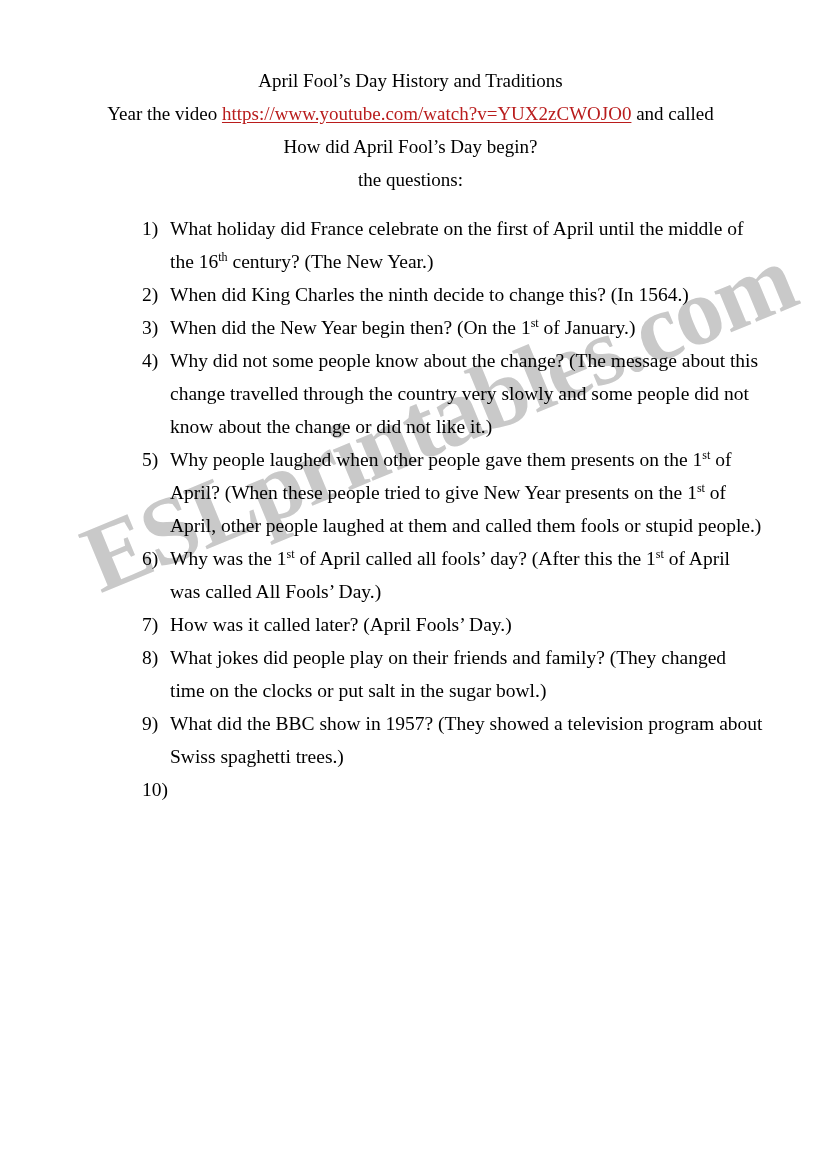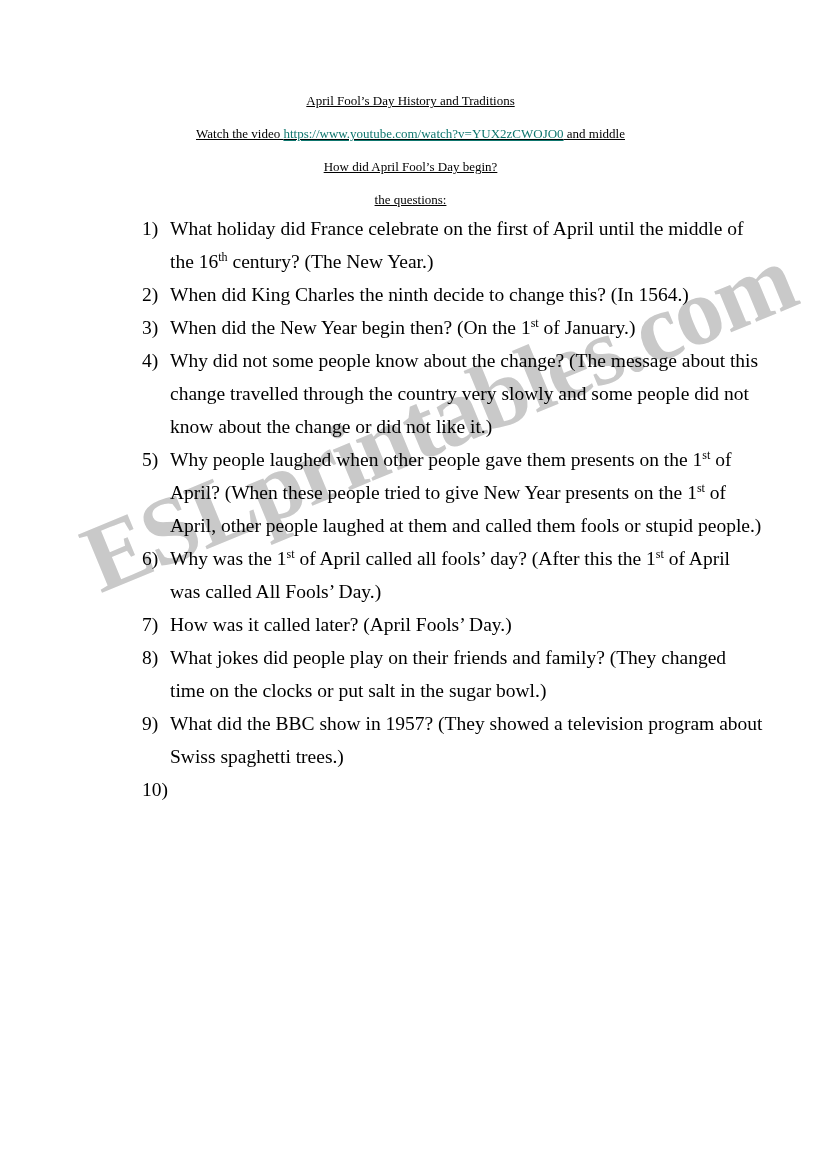--- a/index.html
+++ b/index.html
@@ -43,33 +43,32 @@
     position: absolute;
     left: 0;
     top: 0;
     width: 821px;
     z-index: 2;
   }
 
   .header-block {
     position: absolute;
     left: 59px;
-    top: 84px;
+    top: 64px;
     width: 703px;
     text-align: center;
-    font-size: 13px;
+    font-size: 19px;
     line-height: 33px;
-    text-decoration: underline;
   }
   .header-line {
     text-align: center;
   }
 
   .link {
-    color: #0f766e;
+    color: #b91c1c;
     text-decoration: underline;
     text-underline-offset: 2px;
   }
 
   .qlist {
     position: absolute;
     left: 142px;
     top: 212px;
     width: 622px;
     font-size: 19.5px;
@@ -106,21 +105,21 @@
 <div class="page">
 
   <div class="watermark">ESLprintables.com</div>
 
   <div class="content">
 
     <div class="header-block">
       <div class="header-line">April Fool’s Day History and Traditions</div>
 
       <div class="header-line">
-        <span>Watch the video </span><a class="link" href="#">https://www.youtube.com/watch?v=YUX2zCWOJO0</a><span> and middle</span>
+        <span>Year the video </span><a class="link" href="#">https://www.youtube.com/watch?v=YUX2zCWOJO0</a><span> and called</span>
       </div>
 
       <div class="header-line">How did April Fool’s Day begin?</div>
 
       <div class="header-line">the questions:</div>
     </div>
 
     <div class="qlist" id="question-list">
         <div class="qitem"><span class="qnum">1)</span><span><span>What holiday did France celebrate on the first of April until the middle of the 16</span><sup>th</sup><span> century? (The New Year.)</span></span></div>
         <div class="qitem"><span class="qnum">2)</span><span><span>When did King Charles the ninth decide to change this? (In 1564.)</span></span></div>

